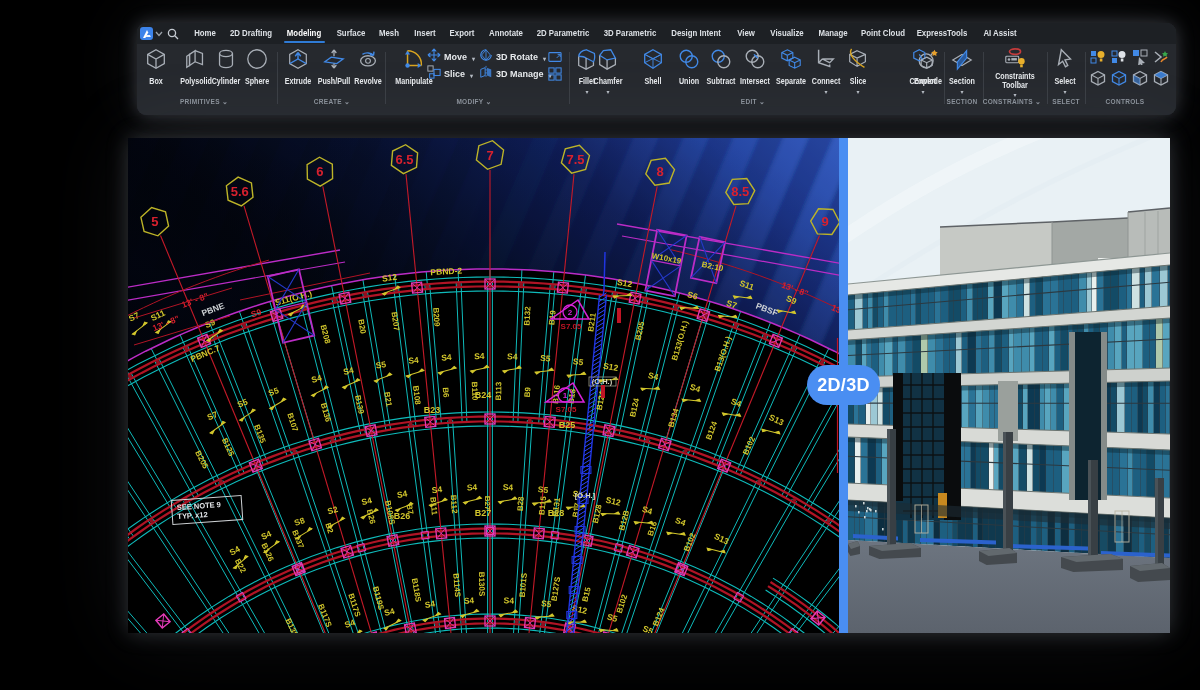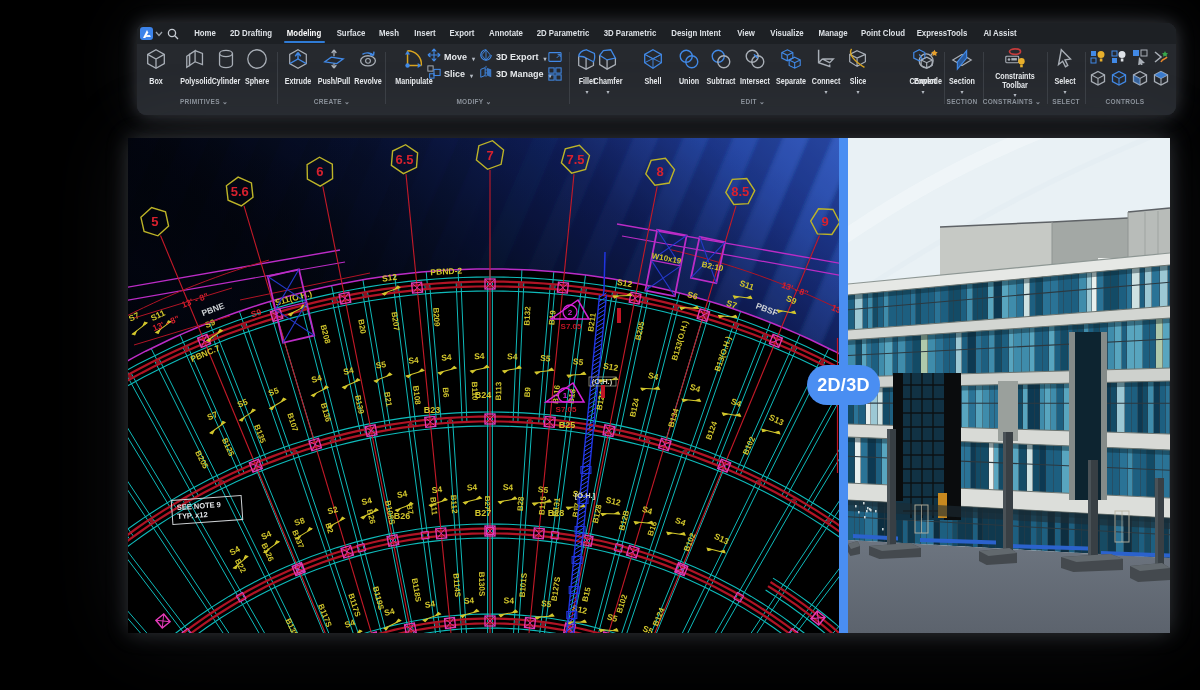--- a/index.html
+++ b/index.html
@@ -267,21 +267,21 @@
           <rect x="3" y="10" width="5" height="5" fill="none" stroke="#4189e6" stroke-width="1.2"></rect>
         </svg>
         <span>Slice</span>
         <span class="c2">▾</span>
       </div>
       <div class="mrow" style="left:342px;top:4px">
         <svg width="14" height="14" viewBox="0 0 16 16">
           <path d="M8 2 a 6 6 0 1 0 6 6" fill="none" stroke="#4189e6" stroke-width="1.3"></path>
           <path d="M8 2 V14 M8 2 L3 8 L8 14 M8 2 L13 8 L8 14" fill="none" stroke="#4189e6" stroke-width="1"></path>
         </svg>
-        <span>3D Export</span>
+        <span>3D Rotate</span>
         <span class="c2">▾</span>
       </div>
       <div class="mrow" style="left:342px;top:21px">
         <svg width="14" height="14" viewBox="0 0 16 16">
           <path d="M8 1 V15" stroke="#4189e6" stroke-width="1" stroke-dasharray="2 1.5"></path>
           <path d="M2 5 L7 3 V12 L2 14 Z" fill="none" stroke="#4189e6" stroke-width="1.1"></path>
           <path d="M14 5 L9 3 V12 L14 14 Z" fill="#4189e6" opacity="0.8"></path>
         </svg>
         <span>3D Manage</span>
         <span class="c2">▾</span>

